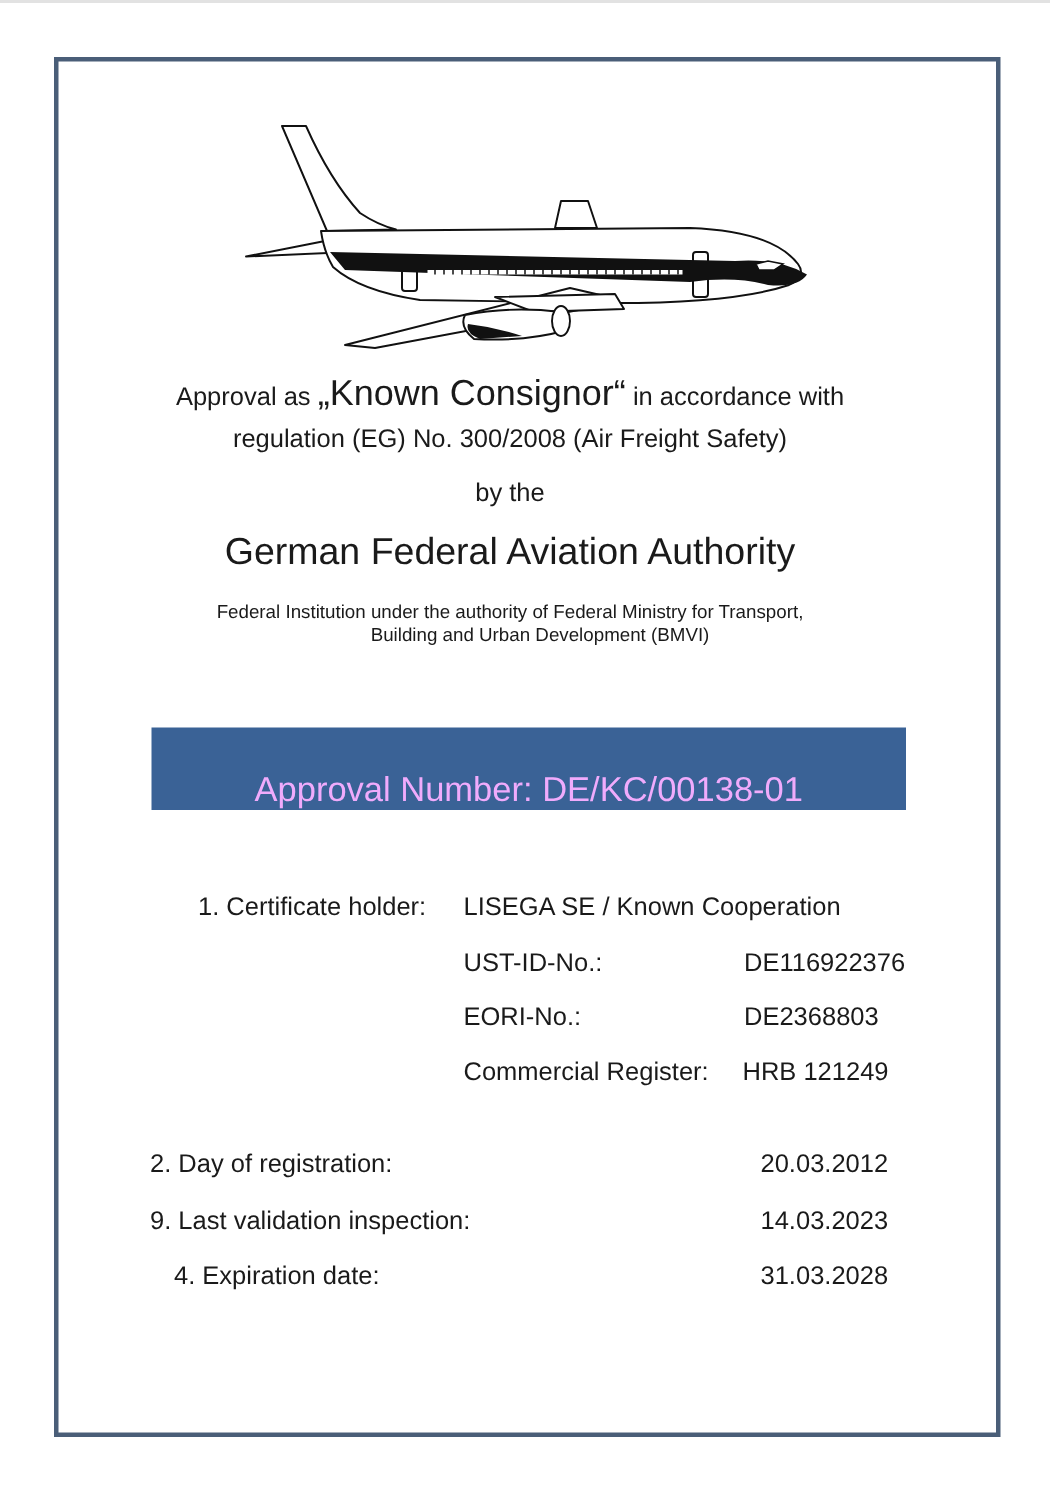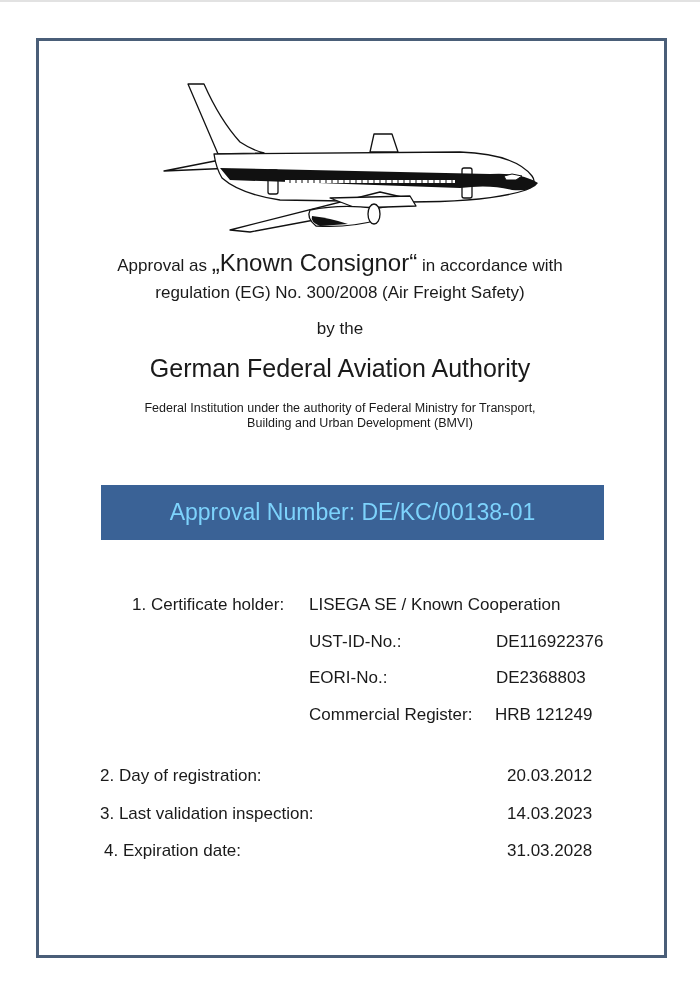--- a/index.html
+++ b/index.html
@@ -17,22 +17,22 @@
   .line { position: absolute; left: 0; width: 680px; text-align: center; white-space: nowrap; }
   .l1 { top: 249px; font-size: 17px; }
   .l1 .big { font-size: 24px; }
   .l2 { top: 283px; font-size: 17px; }
   .l3 { top: 319px; font-size: 17px; }
   .authority { top: 354px; font-size: 25px; }
   .sub1 { top: 401px; font-size: 12.5px; }
   .sub2 { top: 416px; font-size: 12.5px; margin-left: 20px; }
   .banner {
     position: absolute; left: 101px; top: 485px; width: 503px; height: 55px;
-    background: #3a6296; color: #7dd3fc; font-size: 23px;
-    display: flex; align-items: center; justify-content: center;
+    background: #3a6296; color: #f0abfc; font-size: 23px;
+    display: flex; align-items: flex-end; justify-content: center;
   }
   .t { position: absolute; font-size: 17px; white-space: nowrap; }
 </style>
 </head>
 <body>
 
 <div class="topline"></div>
 <div class="frame"></div>
 
 <svg class="plane" viewBox="0 0 385 155" xmlns="http://www.w3.org/2000/svg">
@@ -85,16 +85,16 @@
 <div class="t" style="left:309px; top:595px;">LISEGA SE / Known Cooperation</div>
 <div class="t" style="left:309px; top:632px;">UST-ID-No.:</div>
 <div class="t" style="left:496px; top:632px;">DE116922376</div>
 <div class="t" style="left:309px; top:668px;">EORI-No.:</div>
 <div class="t" style="left:496px; top:668px;">DE2368803</div>
 <div class="t" style="left:309px; top:705px;">Commercial Register:</div>
 <div class="t" style="left:495px; top:705px;">HRB 121249</div>
 
 <div class="t" style="left:100px; top:766px;">2. Day of registration:</div>
 <div class="t" style="left:507px; top:766px;">20.03.2012</div>
-<div class="t" style="left:100px; top:804px;">3. Last validation inspection:</div>
+<div class="t" style="left:100px; top:804px;">9. Last validation inspection:</div>
 <div class="t" style="left:507px; top:804px;">14.03.2023</div>
-<div class="t" style="left:104px; top:841px;">4. Expiration date:</div>
+<div class="t" style="left:116px; top:841px;">4. Expiration date:</div>
 <div class="t" style="left:507px; top:841px;">31.03.2028</div>
 
 </body></html>

